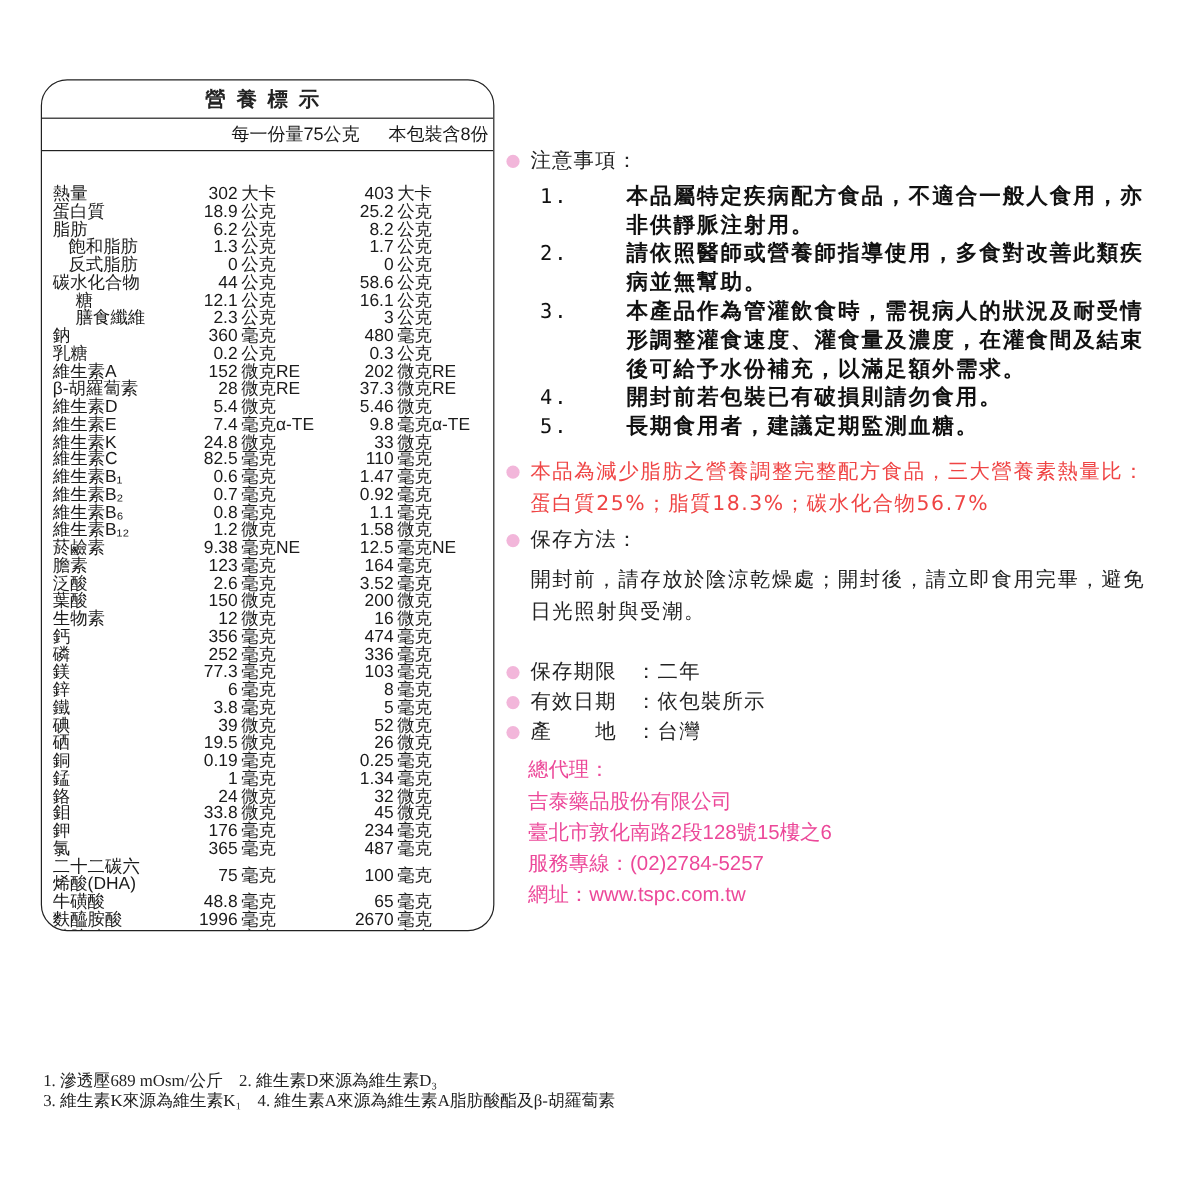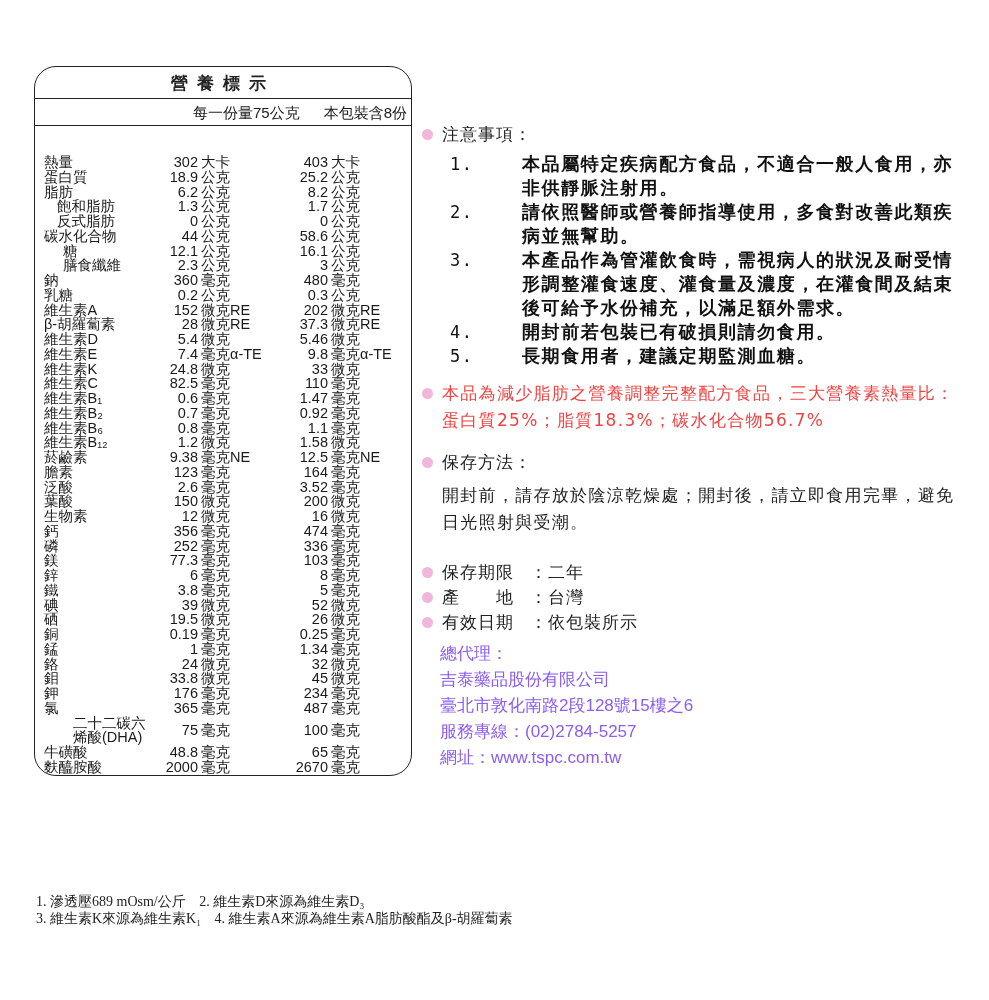--- a/index.html
+++ b/index.html
@@ -36,21 +36,21 @@
   .bullet { position: absolute; left: 0; width: 11px; height: 11px; border-radius: 50%; background: #f2b6da; }
   .sec-title { font-size: 17px; line-height: 24px; padding-left: 20px; color: #222; letter-spacing: 1px; }
   .notes { margin-top: 6px; padding-left: 28px; }
   .note { font-size: 18px; line-height: 24px; font-weight: bold; color: #111; letter-spacing: 1.6px; display: flex; }
   .note .num { width: 24px; flex: none; font-weight: normal; font-family: "DejaVu Sans Mono", monospace; font-size: 17px; }
   .note .txt { width: 500px; margin-left: 48px; }
   .para { font-size: 17px; line-height: 27px; padding-left: 20px; color: #ef4444; letter-spacing: 1.3px; }
   .para2 { font-size: 17px; line-height: 27px; padding-left: 20px; color: #222; letter-spacing: 1.3px; }
   .kv { font-size: 17px; line-height: 25px; padding-left: 20px; color: #222; letter-spacing: 1px; position: relative; }
   .kv .k { display: inline-block; width: 88px; }
-  .contact { font-size: 17px; line-height: 26px; padding-left: 20px; color: #8b5cf6; font-family: "Liberation Sans", sans-serif; }
+  .contact { font-size: 17px; line-height: 26px; padding-left: 20px; color: #ec4899; font-family: "Liberation Sans", sans-serif; }
 </style>
 </head>
 <body>
 
 <div class="nbox">
   <div class="title">營養標示</div>
   <div class="serving">
     <span>每一份量75公克</span>
     <span>本包裝含8份</span>
   </div>
@@ -315,37 +315,37 @@
         <span class="u2">毫克</span>
       </div>
       <div class="row">
         <span class="nm">氯</span>
         <span class="v1">365</span>
         <span class="u1">毫克</span>
         <span class="v2">487</span>
         <span class="u2">毫克</span>
       </div>
       <div class="row tall">
-        <span class="nm" style="white-space: pre; margin-left: 29px;">二十二碳六
+        <span class="nm" style="white-space: pre;">二十二碳六
 烯酸(DHA)</span>
         <span class="v1">75</span>
         <span class="u1">毫克</span>
         <span class="v2">100</span>
         <span class="u2">毫克</span>
       </div>
       <div class="row">
         <span class="nm">牛磺酸</span>
         <span class="v1">48.8</span>
         <span class="u1">毫克</span>
         <span class="v2">65</span>
         <span class="u2">毫克</span>
       </div>
       <div class="row">
         <span class="nm">麩醯胺酸</span>
-        <span class="v1">2000</span>
+        <span class="v1">1996</span>
         <span class="u1">毫克</span>
         <span class="v2">2670</span>
         <span class="u2">毫克</span>
       </div>
       <div class="row">
         <span class="nm">精胺酸</span>
         <span class="v1">750</span>
         <span class="u1">毫克</span>
         <span class="v2">1000</span>
         <span class="u2">毫克</span>
@@ -397,38 +397,38 @@
           <span class="txt">長期食用者，建議定期監測血糖。</span>
         </div>
       </div>
   </div>
 
   <div class="sec" style="margin-top:12px">
     <span class="bullet" style="top:8px"></span>
     <div class="para">本品為減少脂肪之營養調整完整配方食品，三大營養素熱量比：蛋白質25%；脂質18.3%；碳水化合物56.7%</div>
   </div>
 
-  <div class="sec" style="margin-top:16px">
+  <div class="sec" style="margin-top:4px">
     <span class="bullet" style="top:7px"></span>
     <div class="sec-title">保存方法：</div>
     <div class="para2" style="margin-top:8px">開封前，請存放於陰涼乾燥處；開封後，請立即食用完畢，避免日光照射與受潮。</div>
   </div>
 
   <div class="sec" style="margin-top:24px">
     <div class="kv">
       <span class="bullet" style="top:7px"></span>
       <span class="k">保存期限</span><span>：二年</span>
     </div>
     <div class="kv">
       <span class="bullet" style="top:7px"></span>
-      <span class="k">產　　地</span><span>：台灣</span>
+      <span class="k">有效日期</span><span>：依包裝所示</span>
     </div>
     <div class="kv">
       <span class="bullet" style="top:7px"></span>
-      <span class="k">有效日期</span><span>：依包裝所示</span>
+      <span class="k">產　　地</span><span>：台灣</span>
     </div>
   </div>
 
   <div class="contact" style="margin-top:6px;padding-left:18px">
     <div>總代理：</div>
     <div>吉泰藥品股份有限公司</div>
     <div>臺北市敦化南路2段128號15樓之6</div>
     <div>服務專線：(02)2784-5257</div>
     <div>網址：www.tspc.com.tw</div>
   </div>

